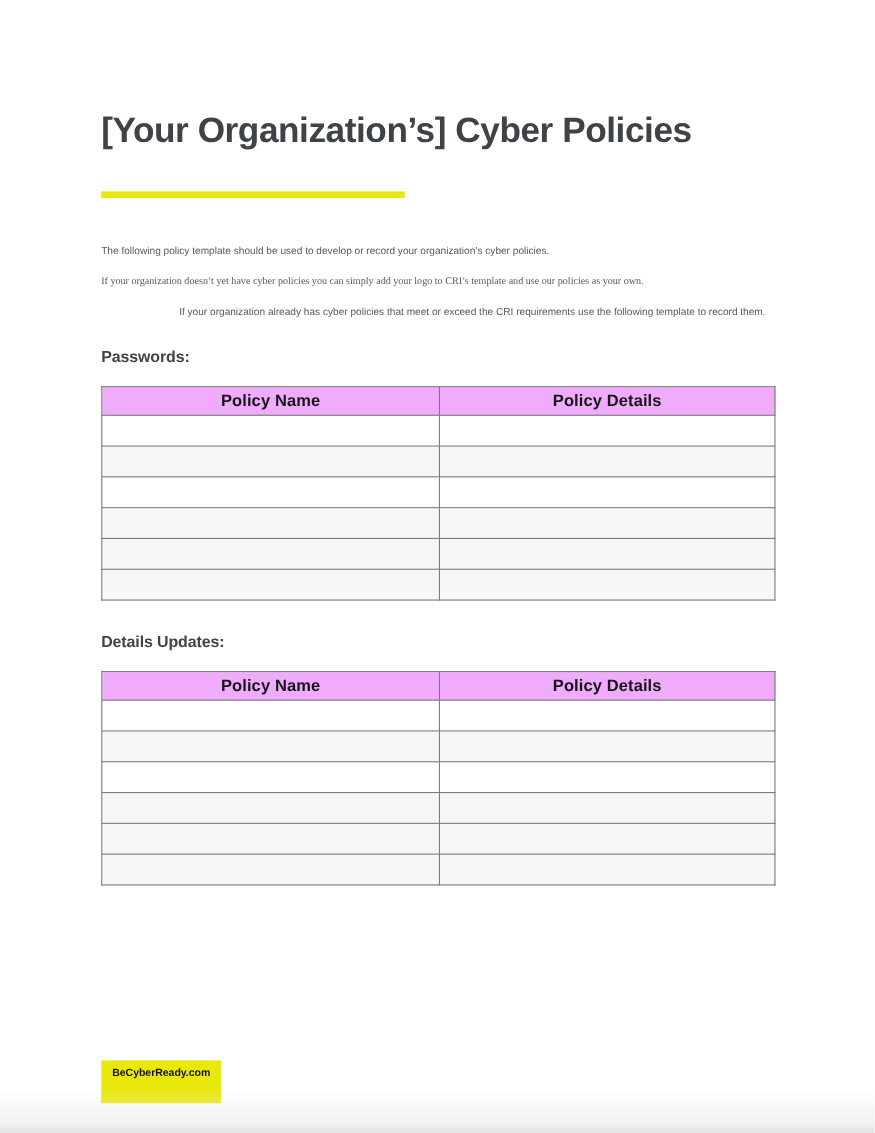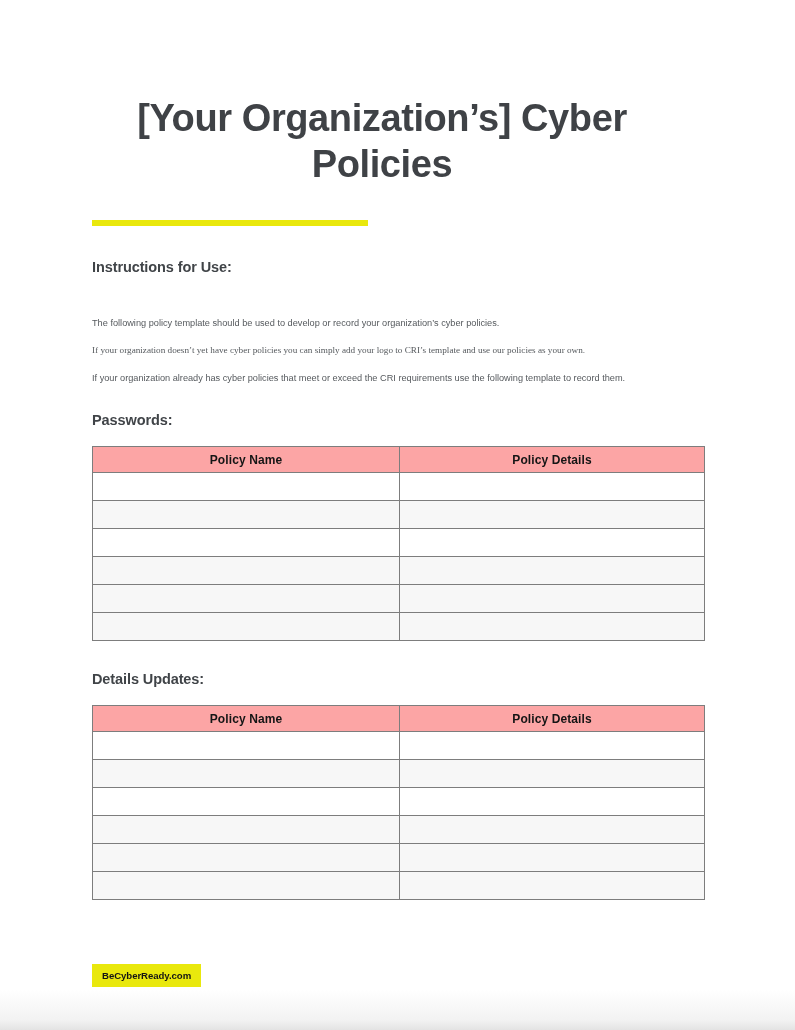--- a/index.html
+++ b/index.html
@@ -40,27 +40,26 @@
     position: absolute;
     left: 92px;
     top: 0;
     width: 612px;
   }
 
   
   .doc-title {
     margin: 0;
     padding-top: 95px;
-    font-size: 38px;
+    font-size: 32px;
     line-height: 46px;
     font-weight: bold;
     color: #3f4246;
     letter-spacing: -0.4px;
     max-width: 580px;
-    text-align: center;
   }
 
   .accent-bar {
     margin-top: 33px;
     width: 276px;
     height: 6px;
     background: #e9e80d;
   }
 
   
@@ -77,21 +76,21 @@
 
   
   .para {
     font-size: 9.2px;
     line-height: 13px;
     color: #55595d;
     max-width: 604px;
   }
   .para-1 { margin-top: 42px; }
   .para-2 { margin-top: 14px; font-family: Liberation Serif, serif; }
-  .para-3 { margin-top: 15px; }
+  .para-3 { margin-top: 15px; text-align: right; }
 
   
   .policy-table-wrap {
     margin-top: 18px;
   }
   table.policy-table {
     width: 612px;
     border-collapse: collapse;
     table-layout: fixed;
     border: 1px solid #6f6f6f;
@@ -99,64 +98,63 @@
   table.policy-table th,
   table.policy-table td {
     border: 1px solid #7d7d7d;
     padding: 0;
     box-sizing: border-box;
   }
   table.policy-table col.col-name    { width: 307px; }
   table.policy-table col.col-details { width: 305px; }
 
   table.policy-table thead th {
-    background: #fca5a5;
+    background: #f0abfc;
     height: 26px;
     text-align: center;
     vertical-align: middle;
-    font-size: 12px;
+    font-size: 15px;
     font-weight: bold;
     color: #151515;
     letter-spacing: 0.1px;
   }
 
   table.policy-table tbody td {
     height: 28px;
     background: #ffffff;
   }
   table.policy-table tbody tr.shaded td {
     background: #f7f7f7;
   }
 
   
   .footer-badge {
     position: absolute;
     left: 92px;
     top: 964px;
     background: #e9e80d;
-    padding: 6px 10px 6px 10px;
+    padding: 6px 10px 22px 10px;
     font-size: 9.6px;
     font-weight: bold;
     color: #141414;
     letter-spacing: -0.05px;
     display: inline-block;
   }
 </style>
 </head>
 <body>
 
 <div class="page">
 
   <div class="content">
 
     <h1 class="doc-title">[Your Organization’s] Cyber Policies</h1>
 
     <div class="accent-bar"></div>
 
-    <div class="section-heading heading-instructions">Instructions for Use:</div>
 
     <p class="para para-1">The following policy template should be used to develop or record your organization’s cyber policies.</p>
 
     <p class="para para-2">If your organization doesn’t yet have cyber policies you can simply add your logo to CRI’s template and use our policies as your own.</p>
 
     <p class="para para-3">If your organization already has cyber policies that meet or exceed the CRI requirements use the following template to record them.</p>
 
     <div class="section-heading heading-passwords">Passwords:</div>
 
     <div class="policy-table-wrap">

